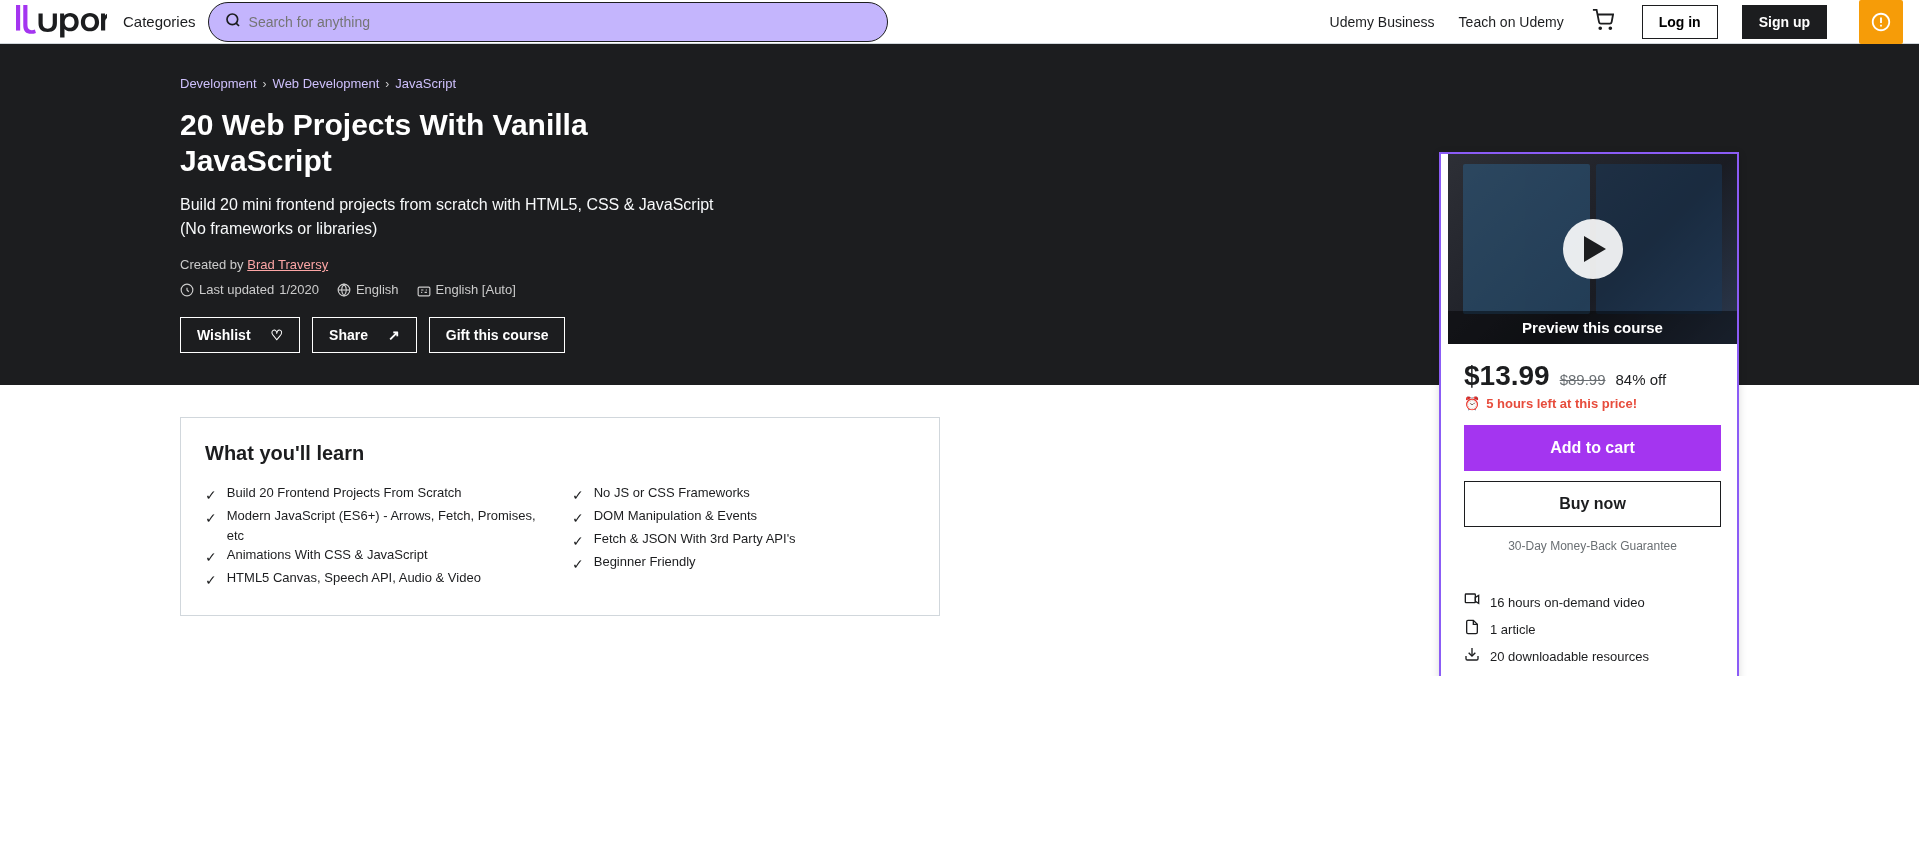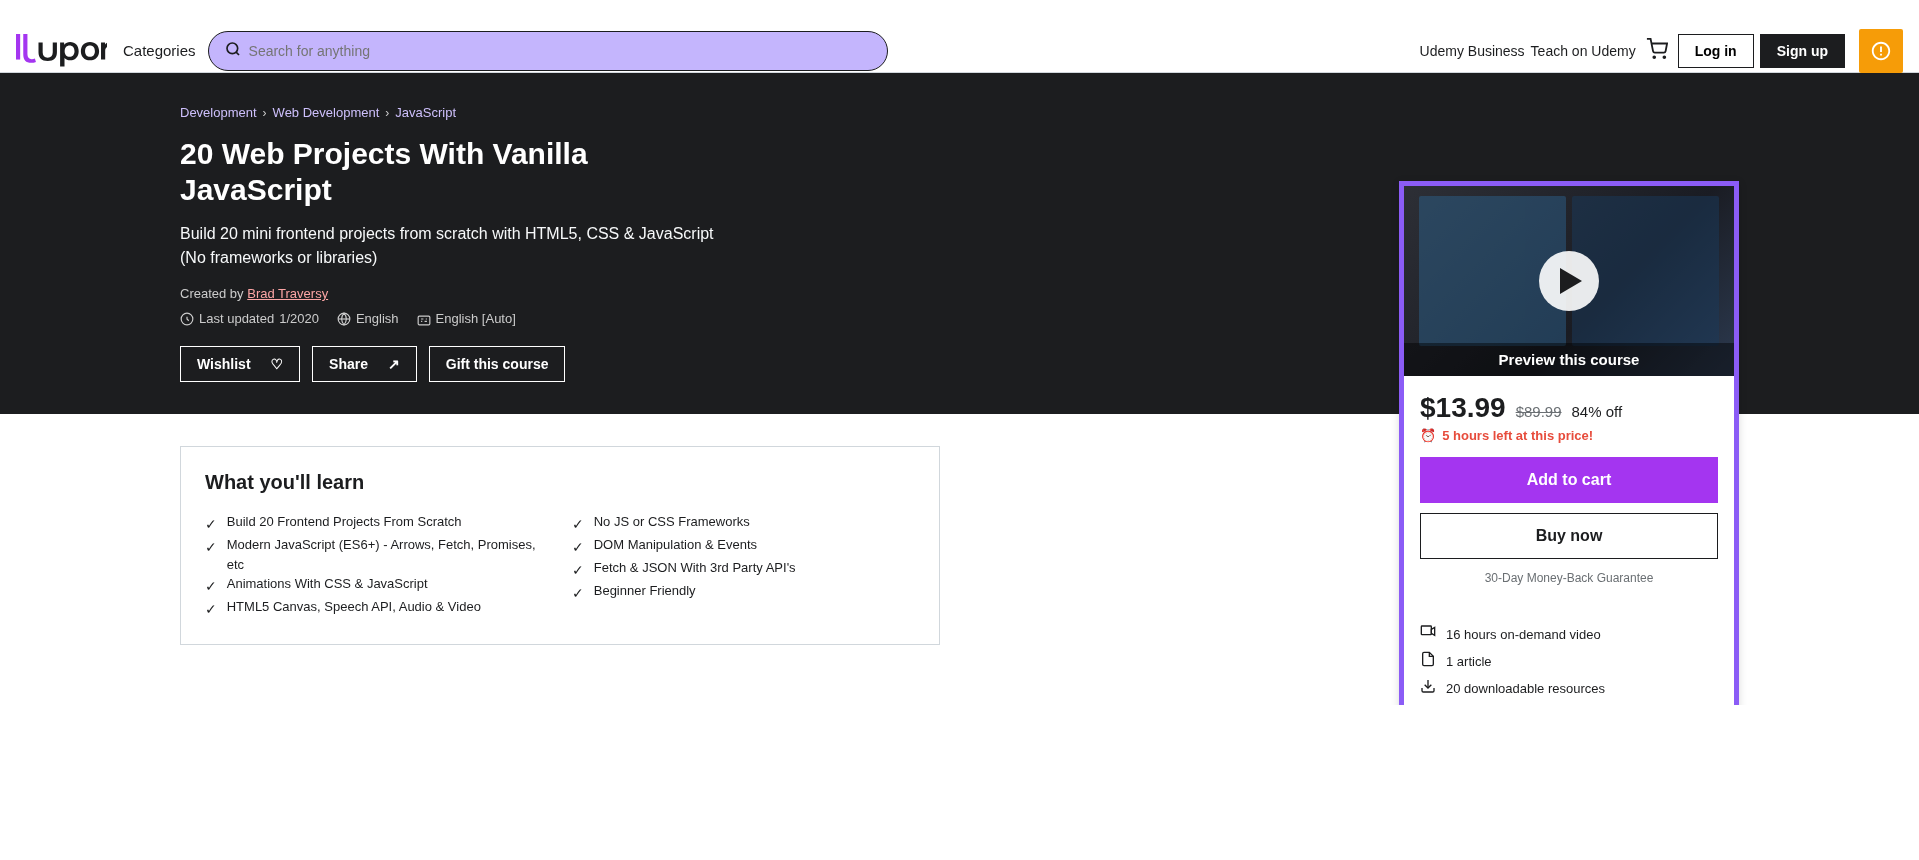--- a/index.html
+++ b/index.html
@@ -2,34 +2,34 @@
 <html><head>
   <meta charset="utf-8">
   <style>
     * { box-sizing: border-box; margin: 0; padding: 0; }
     body { font-family: 'Segoe UI', Arial, sans-serif; background: #fff; color: #1c1d1f; font-size: 14px; }
 
     
     .navbar {
       display: flex; align-items: center; padding: 0 16px;
       height: 44px; background: #fff; border-bottom: 1px solid #d1d7dc;
-      position: relative; z-index: 10; margin-top: 29px;
+      position: relative; z-index: 10;
     }
     .navbar-logo { display: flex; align-items: center; margin-right: 16px; cursor: pointer; }
     .navbar-logo svg { width: 91px; height: 34px; }
     .navbar-categories { font-size: 15px; font-weight: 500; cursor: pointer; margin-right: 12px; white-space: nowrap; }
     .navbar-search {
       flex: 1; max-width: 680px; display: flex; align-items: center;
       border: 1.5px solid #1c1d1f; border-radius: 24px; padding: 0 16px; height: 40px; background: #c4b5fd;
     }
     .navbar-search input {
       border: none; outline: none; flex: 1; font-size: 14px; background: transparent;
     }
     .navbar-search-icon { margin-right: 8px; color: #1c1d1f; }
-    .navbar-links { display: flex; align-items: center; margin-left: auto; gap: 6px; justify-content: space-between; }
+    .navbar-links { display: flex; align-items: center; margin-left: auto; gap: 24px; justify-content: space-between; }
     .navbar-link { font-size: 14px; cursor: pointer; white-space: nowrap; color: #1c1d1f; }
     .navbar-cart { position: relative; cursor: pointer; margin: 0 4px; }
     .navbar-btn-login {
       border: 1.5px solid #1c1d1f; background: #fff; padding: 8px 16px;
       font-size: 14px; font-weight: 700; cursor: pointer; white-space: nowrap;
     }
     .navbar-btn-signup {
       background: #1c1d1f; color: #fff; border: 1.5px solid #1c1d1f;
       padding: 8px 16px; font-size: 14px; font-weight: 700; cursor: pointer; white-space: nowrap;
     }
@@ -70,22 +70,22 @@
       display: flex; align-items: center; gap: 20px;
     }
     .btn-gift {
       border: 1.5px solid #fff; background: transparent; color: #fff;
       padding: 9px 16px; font-size: 14px; font-weight: 600; cursor: pointer;
     }
 
     
     .sidebar-card {
       position: absolute; right: 180px; top: 108px;
-      width: 340px; background: #fff; border: 5px solid #8b5cf6;
-      box-shadow: 0 2px 8px rgba(0,0,0,0.15); z-index: 20;
+      width: 300px; background: #fff; border: 2px solid #8b5cf6;
+      box-shadow: 0 2px 8px rgba(0,0,0,0.15); z-index: 20; padding-left: 7px;
     }
     .preview-area {
       width: 100%; height: 190px; background: #1c1d1f;
       position: relative; cursor: pointer; display: flex;
       align-items: center; justify-content: center; overflow: hidden;
     }
     .preview-bg {
       position: absolute; inset: 0;
       background: linear-gradient(135deg, #2d2f36 0%, #1a1c23 60%, #2c3a50 100%);
     }

